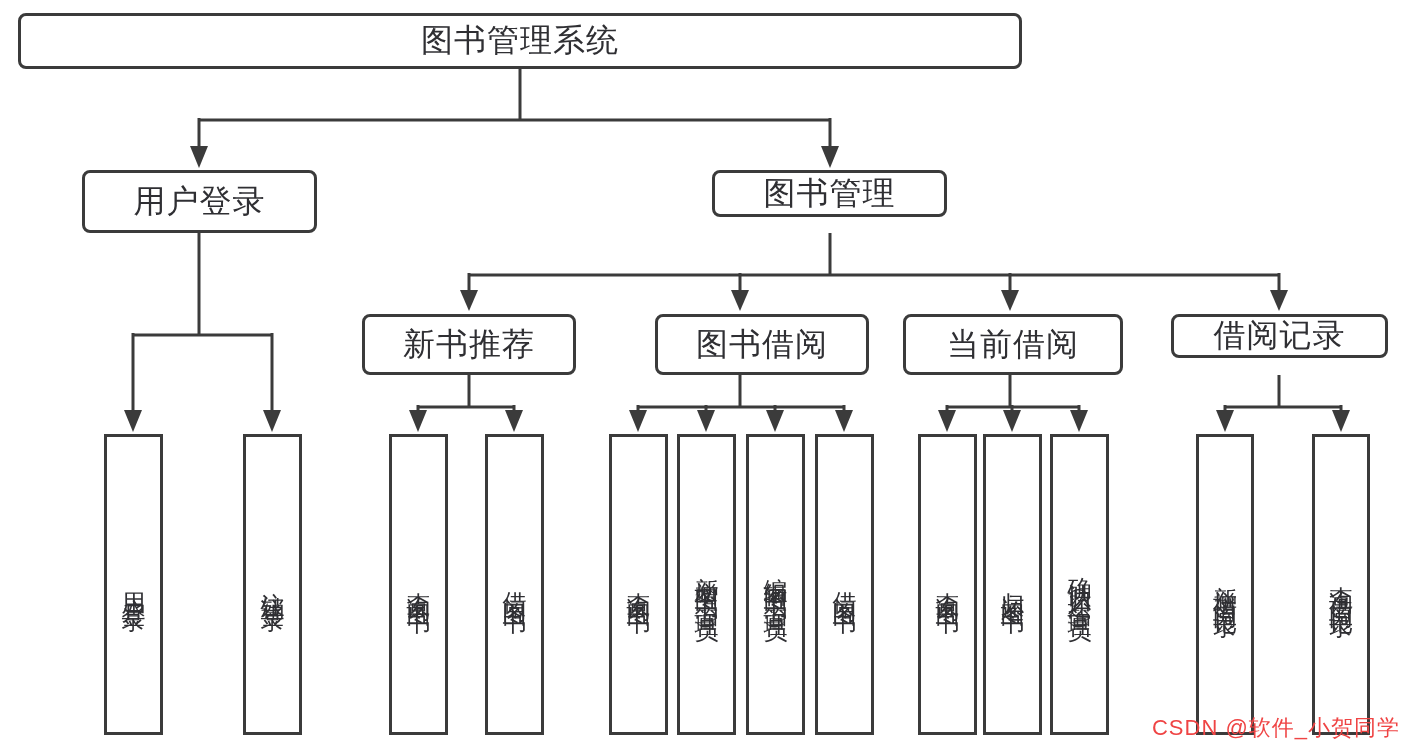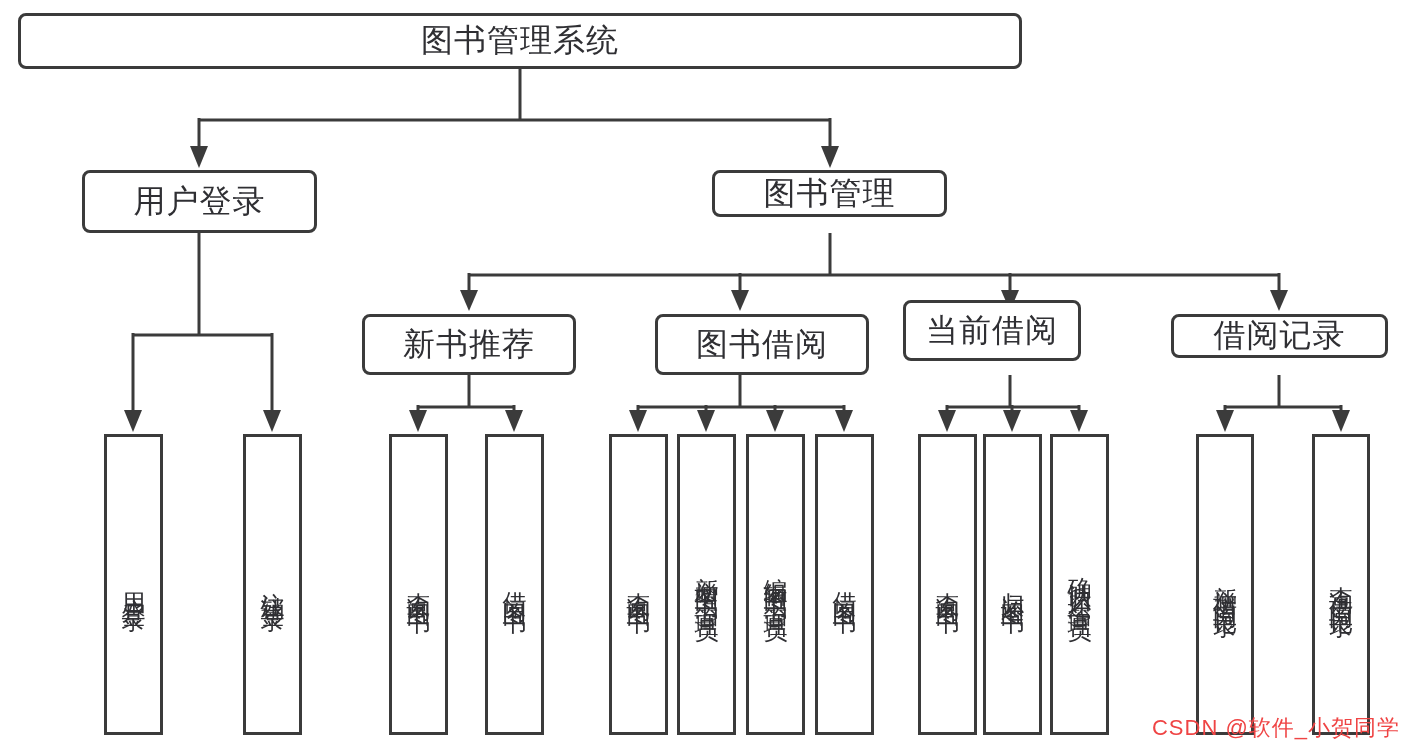--- a/index.html
+++ b/index.html
@@ -50,21 +50,21 @@
     letter-spacing: 6px;
     line-height: 1;
     white-space: nowrap;
   }
   
   #n-root          { left: 18px;   top: 13px;  width: 1004px; height: 56px; }
   #n-user-login    { left: 82px;   top: 170px; width: 235px;  height: 63px; }
   #n-book-mgmt     { left: 712px;  top: 170px; width: 235px;  height: 47px; }
   #n-new-book      { left: 362px;  top: 314px; width: 214px;  height: 61px; }
   #n-book-borrow   { left: 633px;  top: 314px; width: 214px;  height: 61px; margin-left: 22px; }
-  #n-current-borrow{ left: 903px;  top: 300px; width: 178px;  height: 61px; }
+  #n-current-borrow{ left: 903px;  top: 314px; width: 220px;  height: 61px; }
   #n-borrow-record { left: 1171px; top: 314px; width: 217px;  height: 44px; }
   
   #l-user-login   { left: 104px; }
   #l-logout       { left: 243px; }
   #l-nb-query     { left: 389px; }
   #l-nb-borrow    { left: 485px; }
   #l-bb-query     { left: 609px; }
   #l-bb-add       { left: 677px; }
   #l-bb-edit      { left: 746px; }
   #l-bb-borrow    { left: 815px; }

